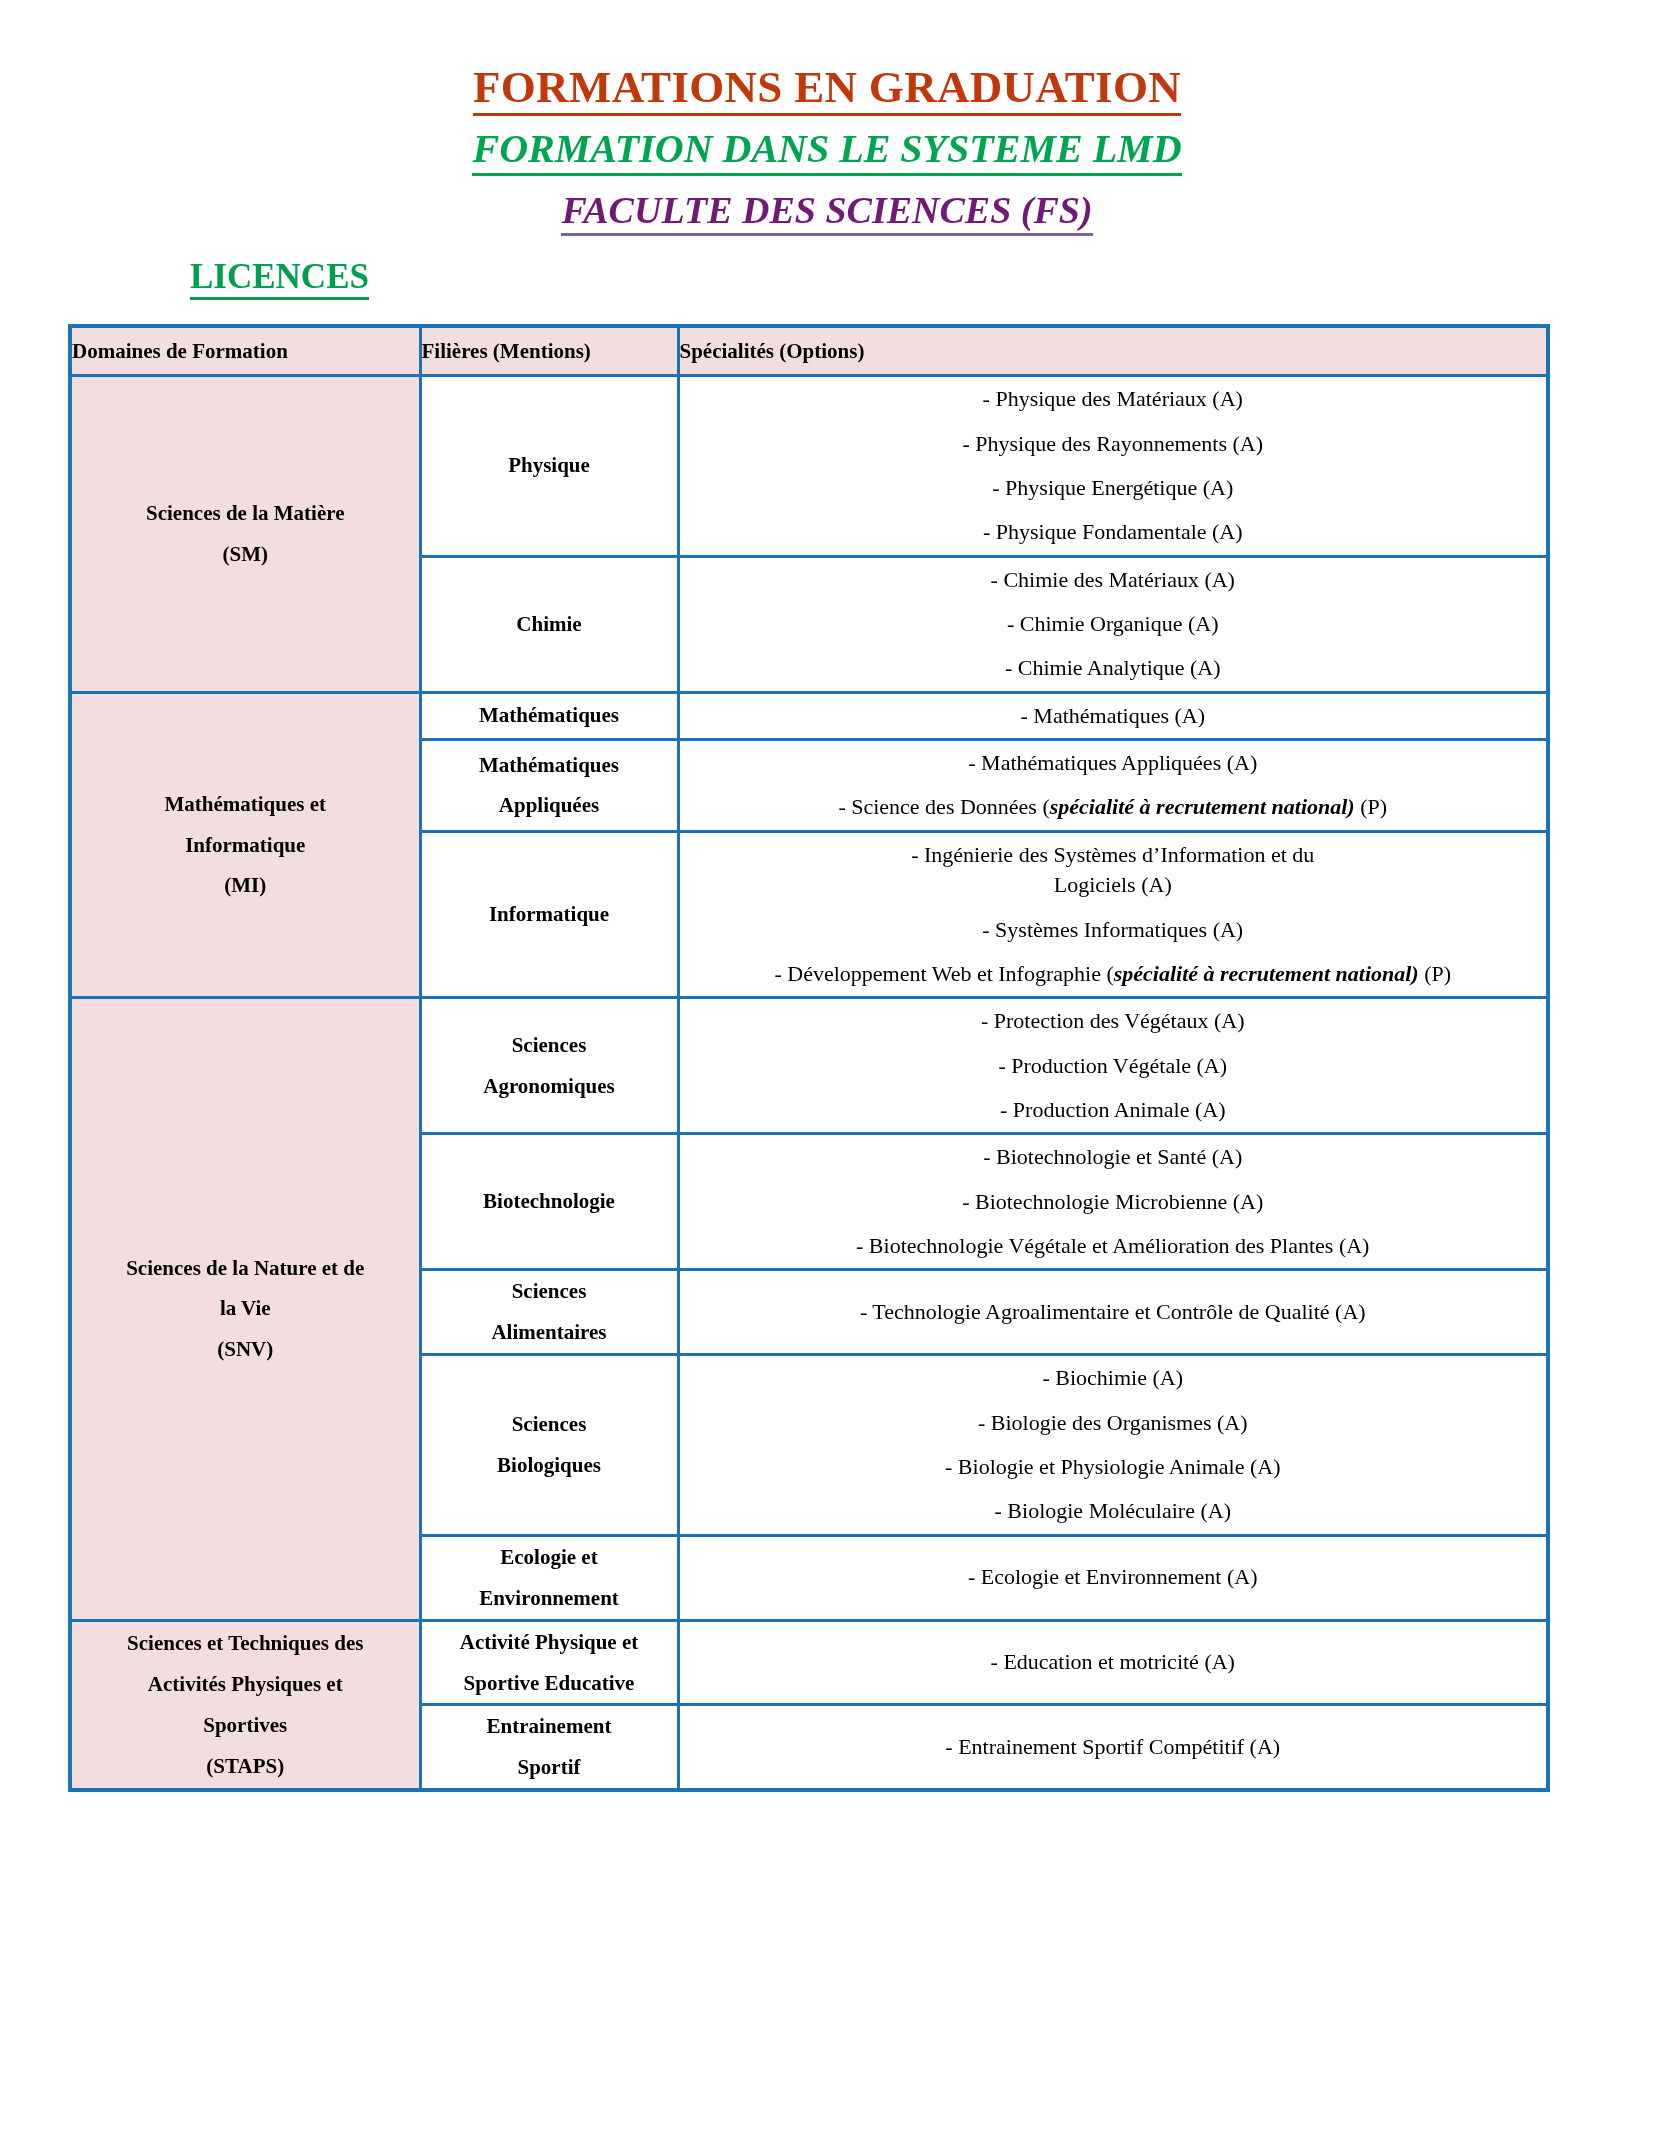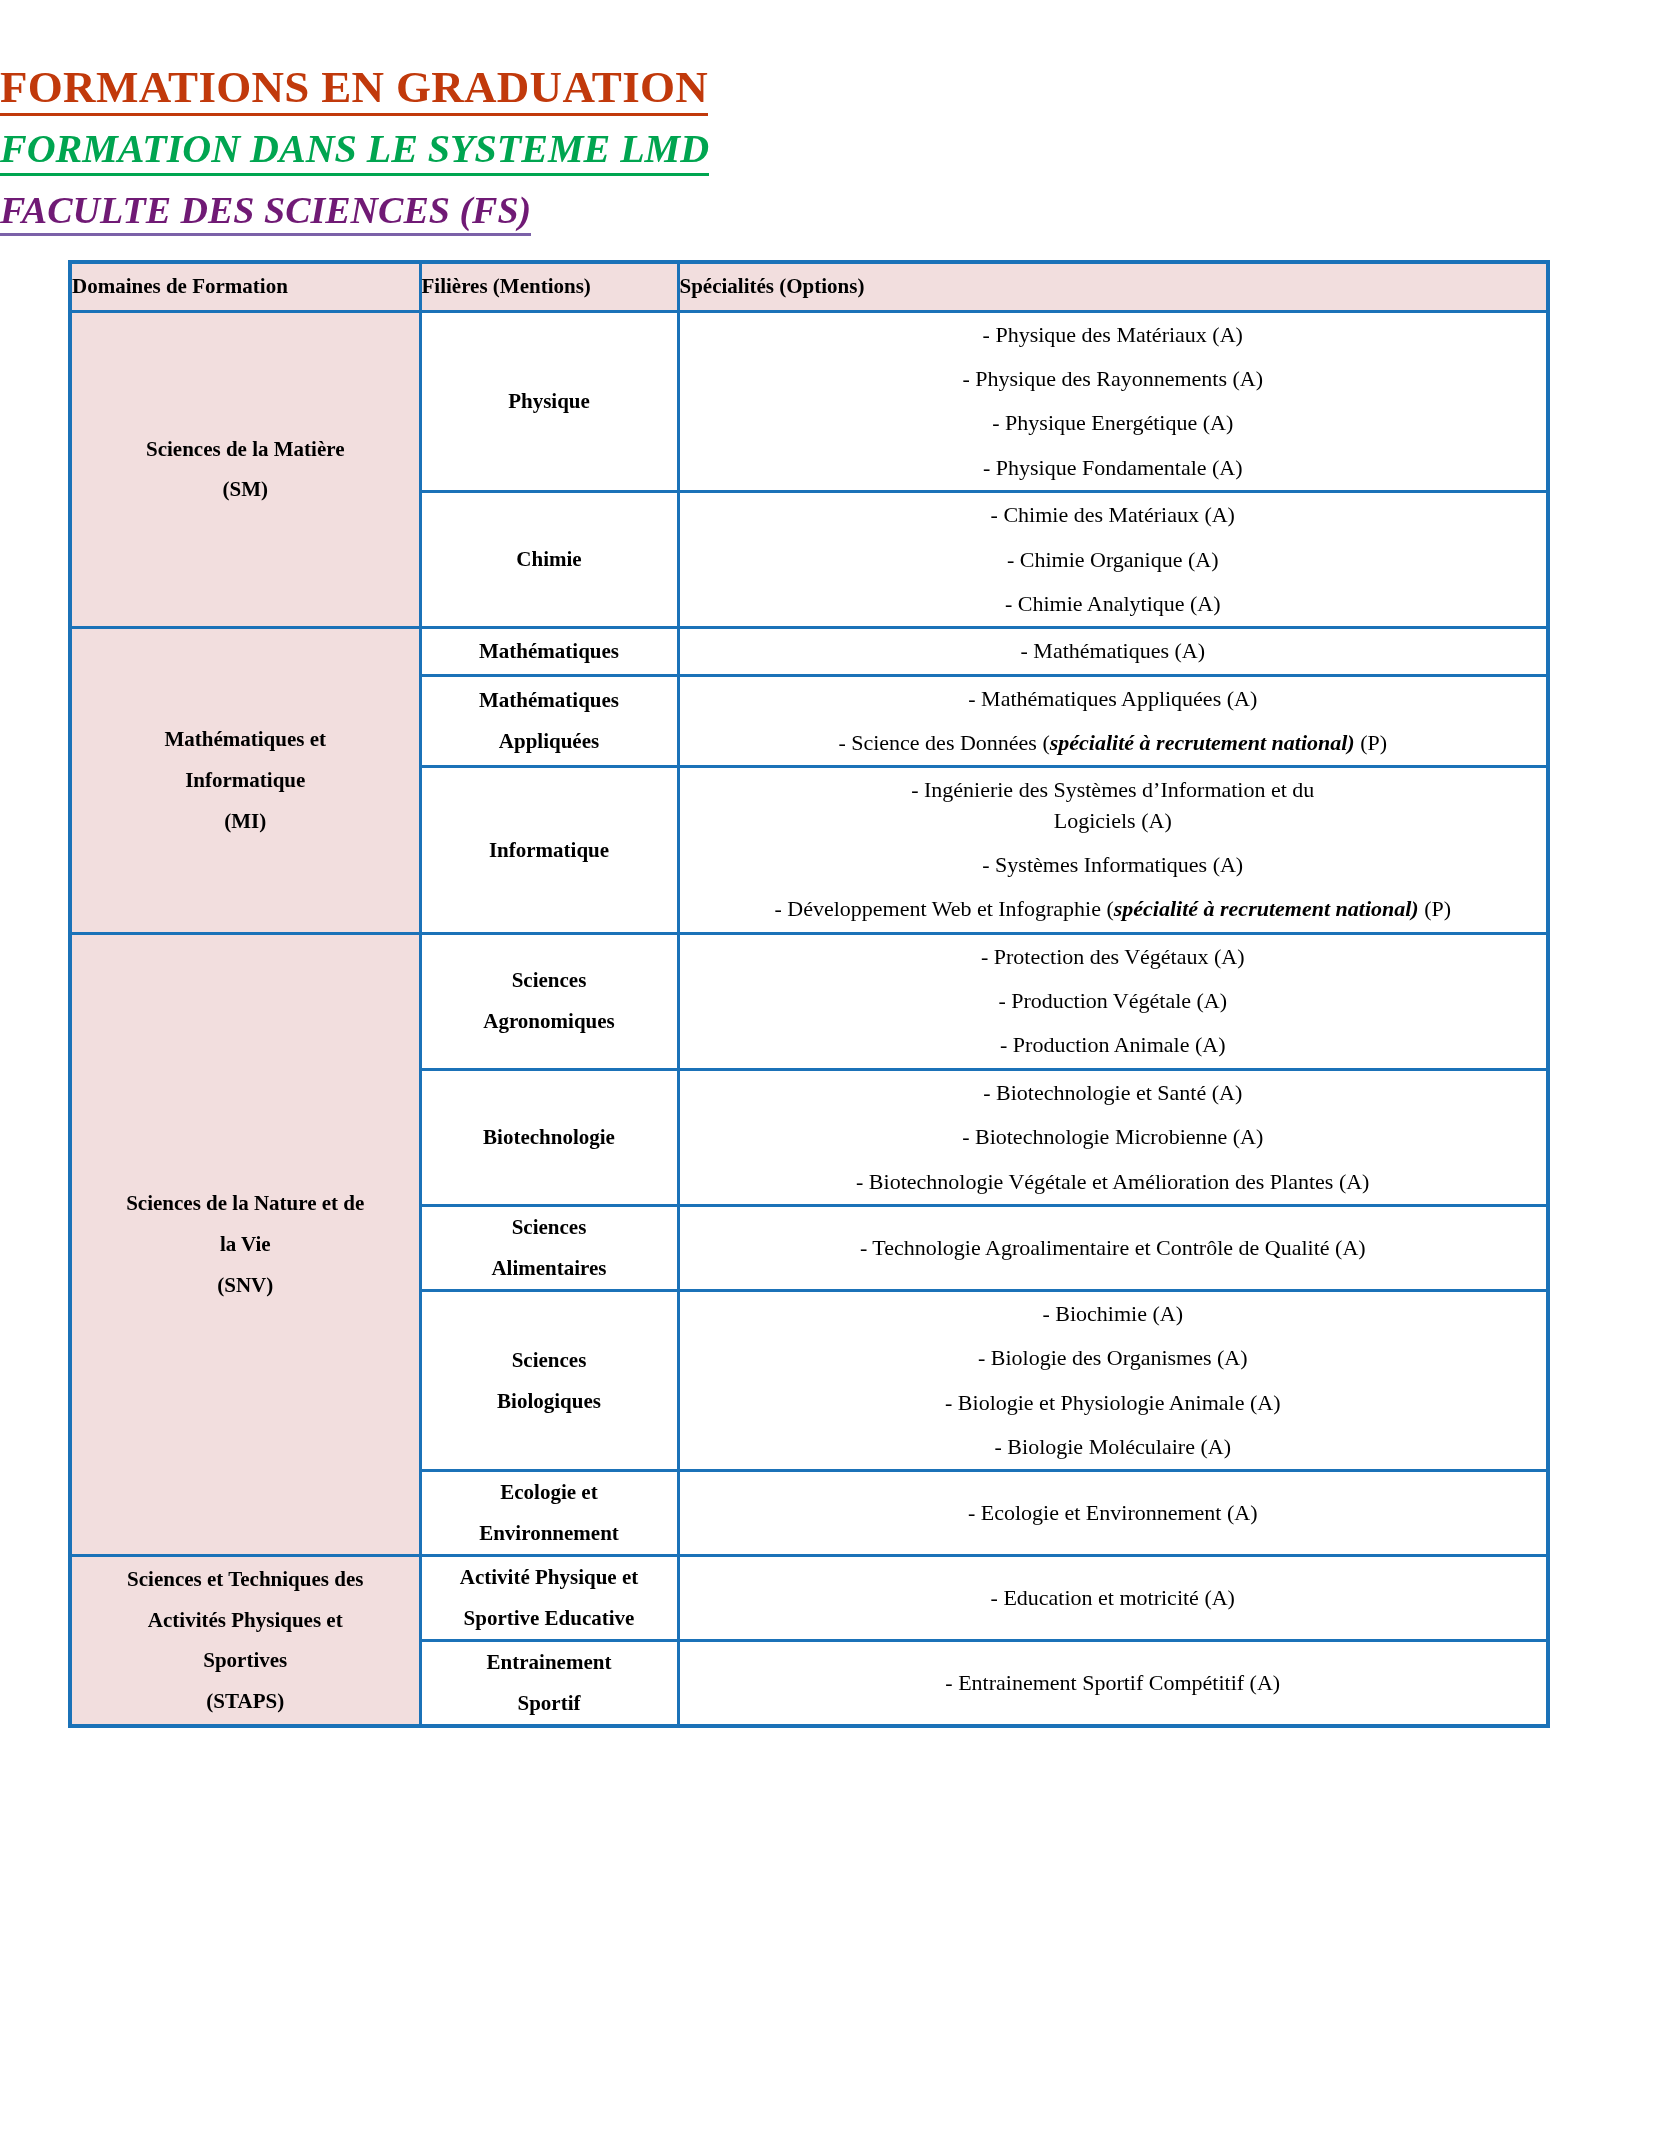--- a/index.html
+++ b/index.html
@@ -19,21 +19,21 @@
     width: 1654px;
     min-height: 2148px;
     box-sizing: border-box;
     padding: 0;
     background: #ffffff;
   }
 
   
   .titles {
     padding-top: 62px;
-    text-align: left;
+    text-align: center;
   }
   .title-main {
     font-size: 45px;
     font-weight: bold;
     color: #C1390B;
     letter-spacing: 0.3px;
     line-height: 1.12;
     display: inline-block;
     border-bottom: 3px solid #C1390B;
     padding-bottom: 1px;
@@ -154,20 +154,23 @@
       <span class="title-main">FORMATIONS EN GRADUATION</span>
     </div>
     <div class="title-sub-wrap">
       <span class="title-sub">FORMATION DANS LE SYSTEME LMD</span>
     </div>
     <div class="title-fac-wrap">
       <span class="title-fac">FACULTE DES SCIENCES (FS)</span>
     </div>
   </div>
 
+  <div class="licences-wrap">
+    <span class="licences">LICENCES</span>
+  </div>
 
   <div class="table-wrap">
     <table class="lic">
       <colgroup>
         <col class="c1">
           <col class="c2">
           <col class="c3">
       </colgroup>
       <thead>
         <tr>

